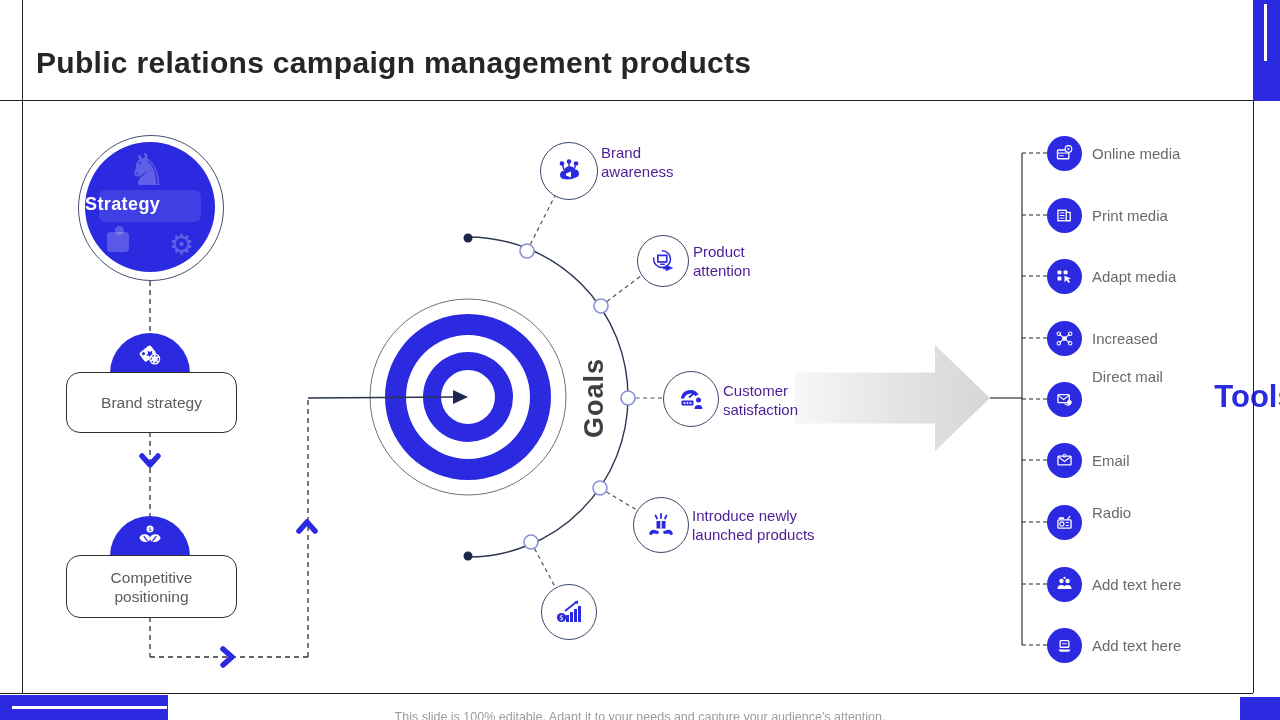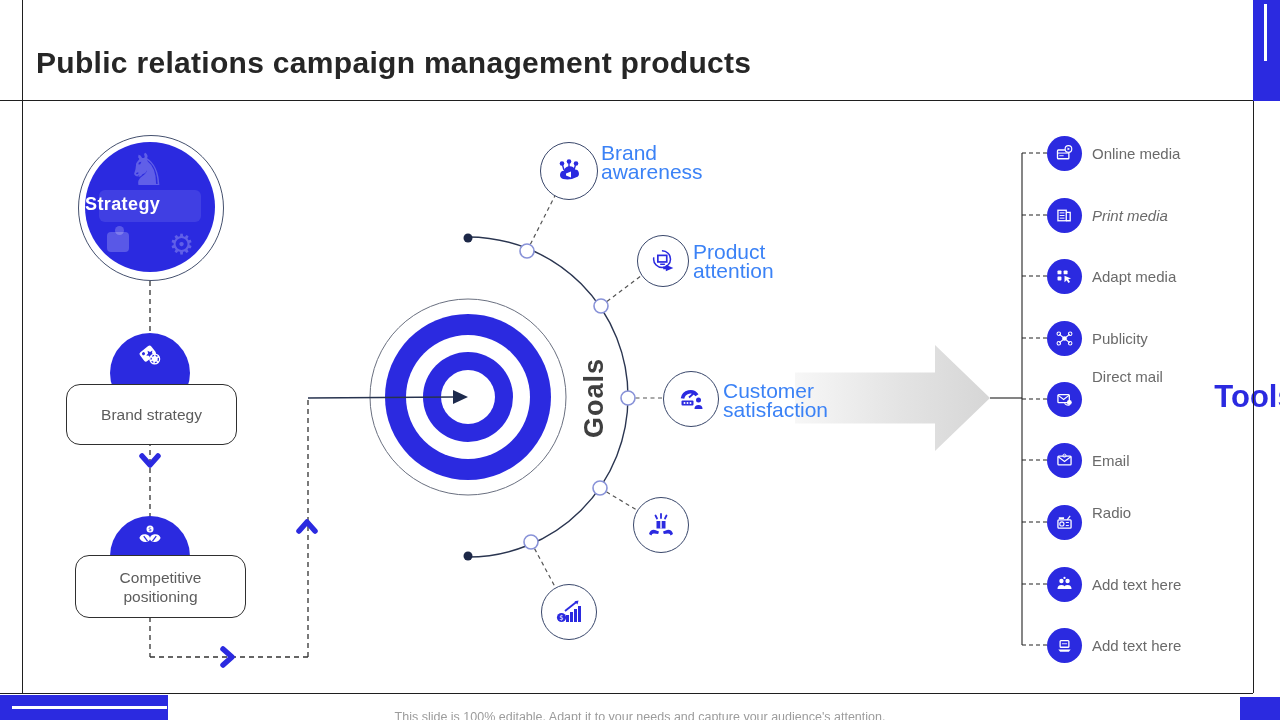--- a/index.html
+++ b/index.html
@@ -38,21 +38,21 @@
   .dome{position:absolute;width:80px;height:80px;border-radius:50%;background:#2B2AE0;z-index:2;}
   .dome svg{position:absolute;left:25px;top:7px;}
   .stepbox{position:absolute;left:66px;width:169px;background:#fff;border:1.4px solid #2f2f2f;
     border-radius:14px;display:flex;align-items:center;justify-content:center;z-index:3;
     color:#5c5c5c;font-size:15.5px;text-align:center;line-height:19px;white-space:pre-line;}
   
   .goal-axis{position:absolute;left:594px;top:398px;transform:translate(-50%,-50%) rotate(-90deg);
     font-size:27px;font-weight:700;color:#3f3f3f;letter-spacing:1px;white-space:nowrap;z-index:3;}
   .goal-circle{position:absolute;background:#fff;border:1.4px solid #39476b;border-radius:50%;
     display:flex;align-items:center;justify-content:center;z-index:3;}
-  .goal-label{position:absolute;color:#3b82f6;font-size:21px;line-height:19px;
+  .goal-label{position:absolute;color:#4c1d95;font-size:15px;line-height:19px;
     white-space:pre-line;z-index:3;}
   
   .tools-arrow{position:absolute;left:795px;top:345px;width:195px;height:106px;z-index:2;
     background:linear-gradient(90deg,#f7f7f7 0%,#e3e3e3 55%,#d6d6d6 100%);
     clip-path:polygon(0 26%,71.8% 26%,71.8% 0,100% 50%,71.8% 100%,71.8% 74%,0 74%);}
   .tools-label{position:absolute;left:0;top:50%;width:71.8%;transform:translateY(-52%);
     text-align:center;font-size:31px;font-weight:700;color:#2B2AE0;z-index:3;}
   
   .tool-icon{position:absolute;left:1047px;width:35px;height:35px;border-radius:50%;
     background:#2B2AE0;display:flex;align-items:center;justify-content:center;z-index:3;}
@@ -160,39 +160,39 @@
     <svg width="30" height="30" viewBox="0 0 24 24">
       <g transform="rotate(-38 10 11)">
         <rect x="4.5" y="6.5" width="11.5" height="9" rx="1.8" fill="#fff"></rect>
         <circle cx="7.5" cy="9" r="1.2" fill="#2B2AE0"></circle>
         <path d="M11.5 9.2 l1 1.9 2.1.3 -1.5 1.5 .3 2.1 -1.9-1 -1.9 1 .3-2.1 -1.5-1.5 2.1-.3 z" fill="#2B2AE0"></path>
       </g>
       <circle cx="15.8" cy="15.2" r="4.4" fill="#fff"></circle>
       <circle cx="15.8" cy="15.2" r="2.9" fill="none" stroke="#2B2AE0" stroke-width="1" stroke-dasharray="1.6 1.2"></circle>
     </svg>
   </div>
-  <div class="stepbox" style="top:384px;height:59px;">
+  <div class="stepbox" style="top:372px;height:59px;">
     <span style="width:150px;">Brand strategy</span>
   </div>
 
   <div class="dome" style="left:110px;top:516px;">
     <svg width="30" height="30" viewBox="0 0 24 24">
       <circle cx="12" cy="4.8" r="2.8" fill="#fff"></circle>
       <text x="12" y="6.6" font-size="4.5" fill="#2B2AE0" text-anchor="middle" font-family="DejaVu Sans, sans-serif">$</text>
       <g fill="#fff">
         <path d="M3.5 12 q1-3.5 5-3 q3 .5 3.5 3 q.3 2.5-2.5 3 q-4 .8-6-3 z"></path>
         <path d="M20.5 12 q-1-3.5-5-3 q-3 .5-3.5 3 q-.3 2.5 2.5 3 q4 .8 6-3 z"></path>
       </g>
       <g stroke="#2B2AE0" stroke-width="1">
         <line x1="7" y1="10.5" x2="10" y2="14.5"></line>
         <line x1="17" y1="10.5" x2="14" y2="14.5"></line>
       </g>
     </svg>
   </div>
-  <div class="stepbox" style="top:555px;height:61px;margin-left:9px;">
+  <div class="stepbox" style="top:555px;height:61px;">
     <span style="width:110px;">Competitive positioning</span>
   </div>
 
   <div class="goal-axis">Goals</div>
 
   <div class="goal-circle" style="left:540px;top:142px;width:56px;height:56px;">
     <svg width="32" height="32" viewBox="0 0 32 32">
       <g stroke="#2B2AE0" stroke-width="1.4">
         <line x1="11" y1="15" x2="9.5" y2="10"></line>
           <line x1="16" y1="13" x2="16" y2="8"></line>
@@ -240,20 +240,22 @@
         <line x1="16" y1="5" x2="16" y2="9"></line>
           <line x1="10.5" y1="6.5" x2="12" y2="9.5"></line>
           <line x1="21.5" y1="6.5" x2="20" y2="9.5"></line>
       </g>
       <rect x="11.5" y="12" width="9" height="7.5" fill="#2B2AE0"></rect>
       <line x1="16" y1="12" x2="16" y2="19.5" stroke="#fff" stroke-width="1.4"></line>
       <path d="M4 25 q1.5-5 6-4 l4 1.5 -.8 2.6 -4.2-.6 q-2.2-.1-2.6 2 z" fill="#2B2AE0"></path>
       <path d="M28 25 q-1.5-5-6-4 l-4 1.5 .8 2.6 4.2-.6 q2.2-.1 2.6 2 z" fill="#2B2AE0"></path>
     </svg>
   </div>
+  <div class="goal-label" style="left:692px;top:506px;">Introduce newly
+launched products</div>
 
   <div class="goal-circle" style="left:541px;top:584px;width:54px;height:54px;">
     <svg width="32" height="32" viewBox="0 0 32 32">
       <rect x="13" y="19" width="3" height="7" fill="#2B2AE0"></rect>
       <rect x="17" y="16" width="3" height="10" fill="#2B2AE0"></rect>
       <rect x="21" y="13" width="3" height="13" fill="#2B2AE0"></rect>
       <rect x="25" y="10" width="3" height="16" fill="#2B2AE0"></rect>
       <path d="M12 15 L24 5.5" stroke="#2B2AE0" stroke-width="1.8" fill="none"></path>
       <polygon points="25.5,4.5 21.5,5.5 24.5,8.5" fill="#2B2AE0"></polygon>
       <circle cx="8.5" cy="21.5" r="4.6" fill="#2B2AE0"></circle>
@@ -277,21 +279,21 @@
 
   <div class="tool-icon" style="top:197.5px;">
     <svg width="21" height="21" viewBox="0 0 24 24">
       <rect x="4.5" y="6" width="9.5" height="12" fill="none" stroke="#fff" stroke-width="1.5"></rect>
       <path d="M14 8.5 h4.5 v9.5 h-4.5" fill="none" stroke="#fff" stroke-width="1.5"></path>
       <line x1="6.5" y1="9" x2="12" y2="9" stroke="#fff" stroke-width="1.1"></line>
       <line x1="6.5" y1="12" x2="12" y2="12" stroke="#fff" stroke-width="1.1"></line>
       <line x1="6.5" y1="15" x2="12" y2="15" stroke="#fff" stroke-width="1.1"></line>
     </svg>
   </div>
-  <div class="tool-label" style="top:215px;font-style:italic;">Print media</div>
+  <div class="tool-label" style="top:215px;">Print media</div>
 
   <div class="tool-icon" style="top:258.5px;">
     <svg width="21" height="21" viewBox="0 0 24 24">
       <rect x="4" y="5" width="4.5" height="4.5" rx="1" fill="#fff"></rect>
       <rect x="4" y="12" width="4.5" height="4.5" rx="1" fill="#fff"></rect>
       <rect x="11" y="5" width="4.5" height="4.5" rx="1" fill="#fff"></rect>
       <path d="M12 11 l7.5 3.2 -3.2 1 2 3.2 -1.8 1.1 -2 -3.2 -2.5 2.3 z" fill="#fff"></path>
     </svg>
   </div>
   <div class="tool-label" style="top:276px;">Adapt media</div>
@@ -304,21 +306,21 @@
         <line x1="12" y1="12" x2="6" y2="17"></line>
           <line x1="12" y1="12" x2="18" y2="17"></line>
       </g>
       <circle cx="12" cy="12" r="2.6" fill="#fff"></circle>
       <circle cx="5.5" cy="6.5" r="2" fill="none" stroke="#fff" stroke-width="1.2"></circle>
       <circle cx="18.5" cy="6.5" r="2" fill="none" stroke="#fff" stroke-width="1.2"></circle>
       <circle cx="5.5" cy="17.5" r="2" fill="none" stroke="#fff" stroke-width="1.2"></circle>
       <circle cx="18.5" cy="17.5" r="2" fill="none" stroke="#fff" stroke-width="1.2"></circle>
     </svg>
   </div>
-  <div class="tool-label" style="top:338px;">Publicity</div>
+  <div class="tool-label" style="top:338px;">Increased</div>
 
   <div class="tool-icon" style="top:381.5px;">
     <svg width="21" height="21" viewBox="0 0 24 24">
       <rect x="4.5" y="6.5" width="13" height="9" rx="1" fill="none" stroke="#fff" stroke-width="1.5"></rect>
       <path d="M4.5 7 L11 12 L17.5 7" fill="none" stroke="#fff" stroke-width="1.4"></path>
       <circle cx="17.5" cy="15.5" r="2.8" fill="#fff"></circle>
       <path d="M12 16.5 q3 3 6 1.5" stroke="#fff" stroke-width="1.3" fill="none"></path>
     </svg>
   </div>
   <div class="tool-label" style="top:376px;">Direct mail</div>

